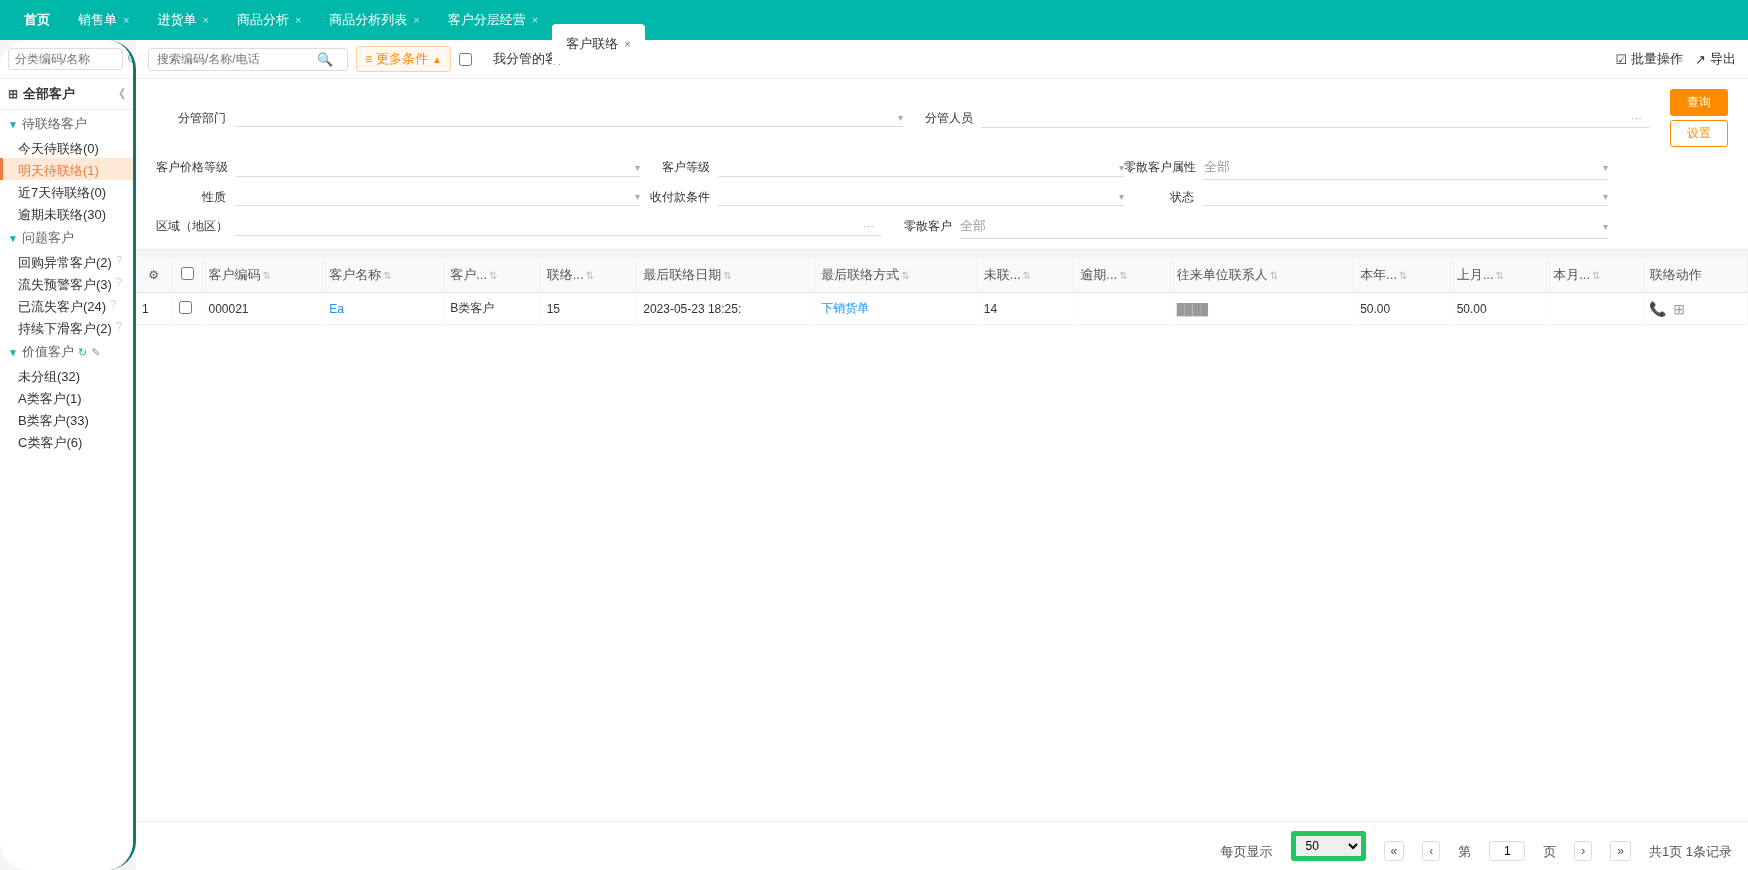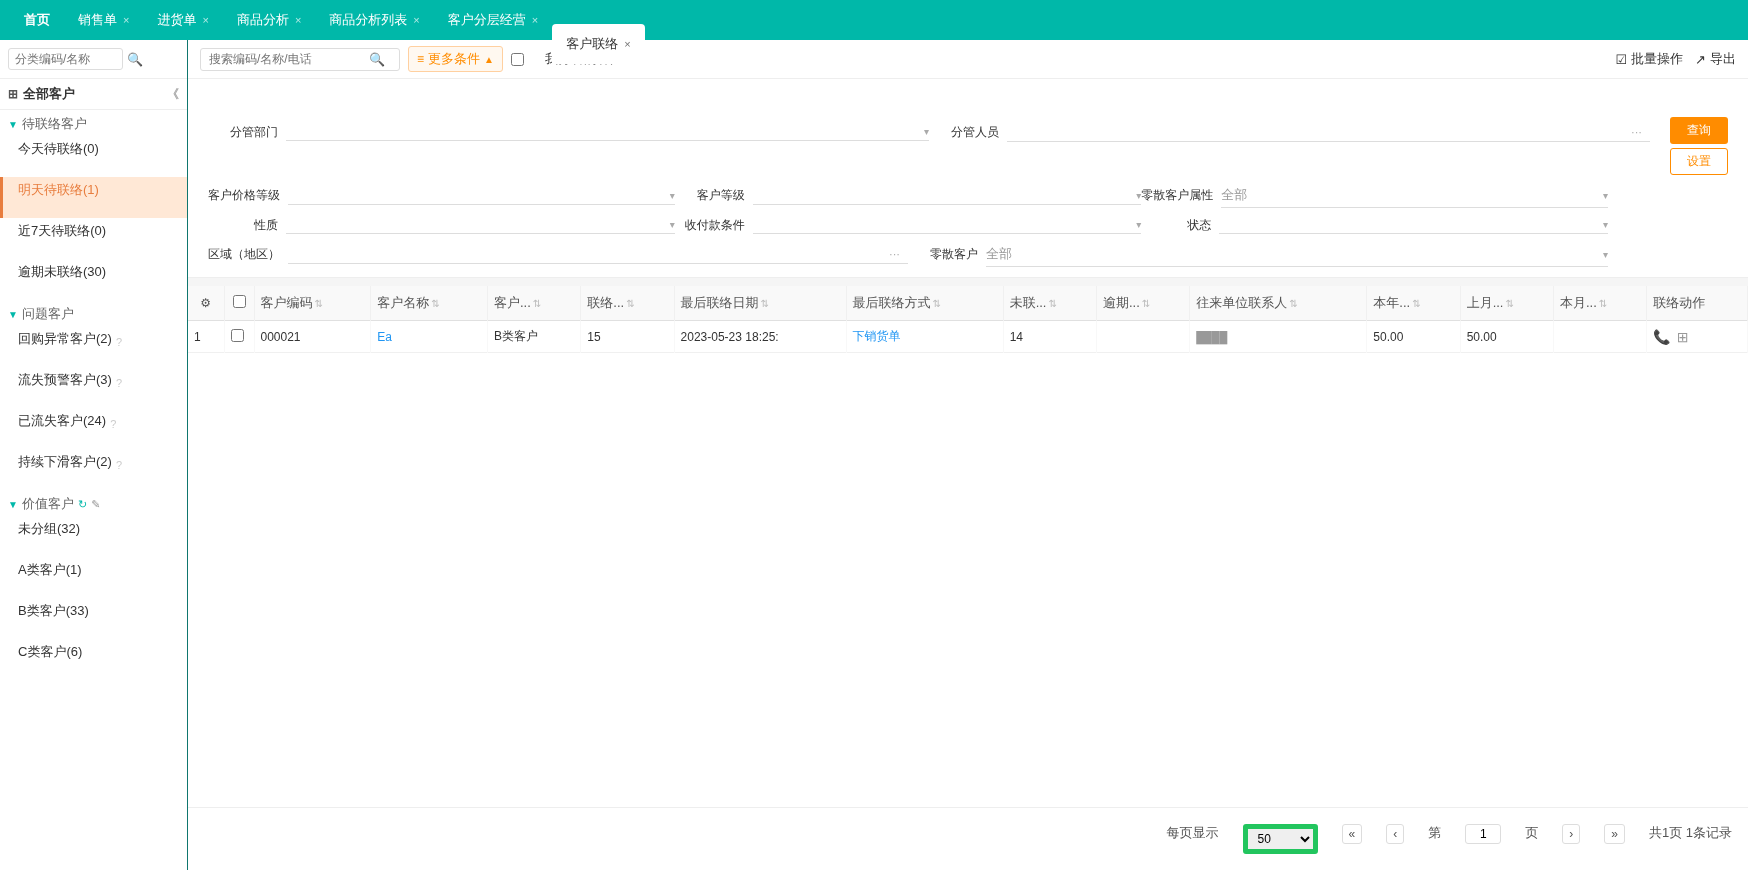--- a/index.html
+++ b/index.html
@@ -35,25 +35,26 @@
 
     
     .main-layout {
       display: flex;
       height: calc(100vh - 40px);
       background: #f5f5f5;
     }
 
     
     .sidebar {
-      width: 188px;
+      width: 136px;
       background: #fff;
-      border-right: 1px solid #0f766e;
+      border-right: 3px solid #0f766e;
       flex-shrink: 0;
       overflow-y: auto;
+      border-radius: 29px;
     }
     .sidebar-search {
       display: flex;
       align-items: center;
       padding: 8px 8px;
       border-bottom: 1px solid #eee;
     }
     .sidebar-search input {
       border: 1px solid #ddd;
       border-radius: 3px;
@@ -92,26 +93,26 @@
       padding: 5px 8px 3px 8px;
       color: #666;
       font-size: 12px;
     }
     .sidebar-group-title .triangle {
       margin-right: 4px;
       font-size: 10px;
       color: #00b8a9;
     }
     .sidebar-item {
-      padding: 4px 8px 19px 18px;
+      padding: 4px 8px 0 18px;
       cursor: pointer;
       color: #333;
       font-size: 12px;
       display: flex;
-      align-items: flex-end;
+      align-items: flex-start;
       white-space: nowrap;
     }
     .sidebar-item.active { background: #ffe8d6; color: #e87d3e; border-left: 3px solid #e87d3e; padding-left: 15px; }
     .sidebar-item .help-icon { margin-left: 4px; color: #ccc; font-size: 11px; }
 
     
     .content-area {
       flex: 1;
       display: flex;
       flex-direction: column;
@@ -256,21 +257,20 @@
       margin-left: 16px;
     }
     .btn-query {
       background: #ff8c00;
       color: #fff;
       border: none;
       border-radius: 3px;
       padding: 5px 16px;
       cursor: pointer;
       font-size: 12px;
-      margin-top: 28px;
     }
     .btn-settings {
       background: #fff;
       color: #ff8c00;
       border: 1px solid #ff8c00;
       border-radius: 3px;
       padding: 4px 16px;
       cursor: pointer;
       font-size: 12px;
     }
@@ -315,25 +315,25 @@
     .link-text { color: #2196F3; cursor: pointer; }
     .th-settings { width: 36px; text-align: center; }
     .th-check { width: 30px; text-align: center; }
     .col-actions { display: flex; gap: 6px; align-items: center; }
     .icon-btn { color: #999; cursor: pointer; font-size: 14px; }
 
     
     .footer-bar {
       background: #fff;
       border-top: 1px solid #eee;
-      padding: 16px 16px;
-      display: flex;
-      align-items: flex-start;
+      padding: 9px 16px;
+      display: flex;
+      align-items: flex-end;
       justify-content: flex-end;
-      gap: 24px;
+      gap: 18px;
       font-size: 12px;
       color: #555;
     }
     .page-size-select {
       border: 5px solid #22c55e;
       border-radius: 3px;
       padding: 2px 18px 2px 6px;
       font-size: 12px;
       outline: none;
       cursor: pointer;

